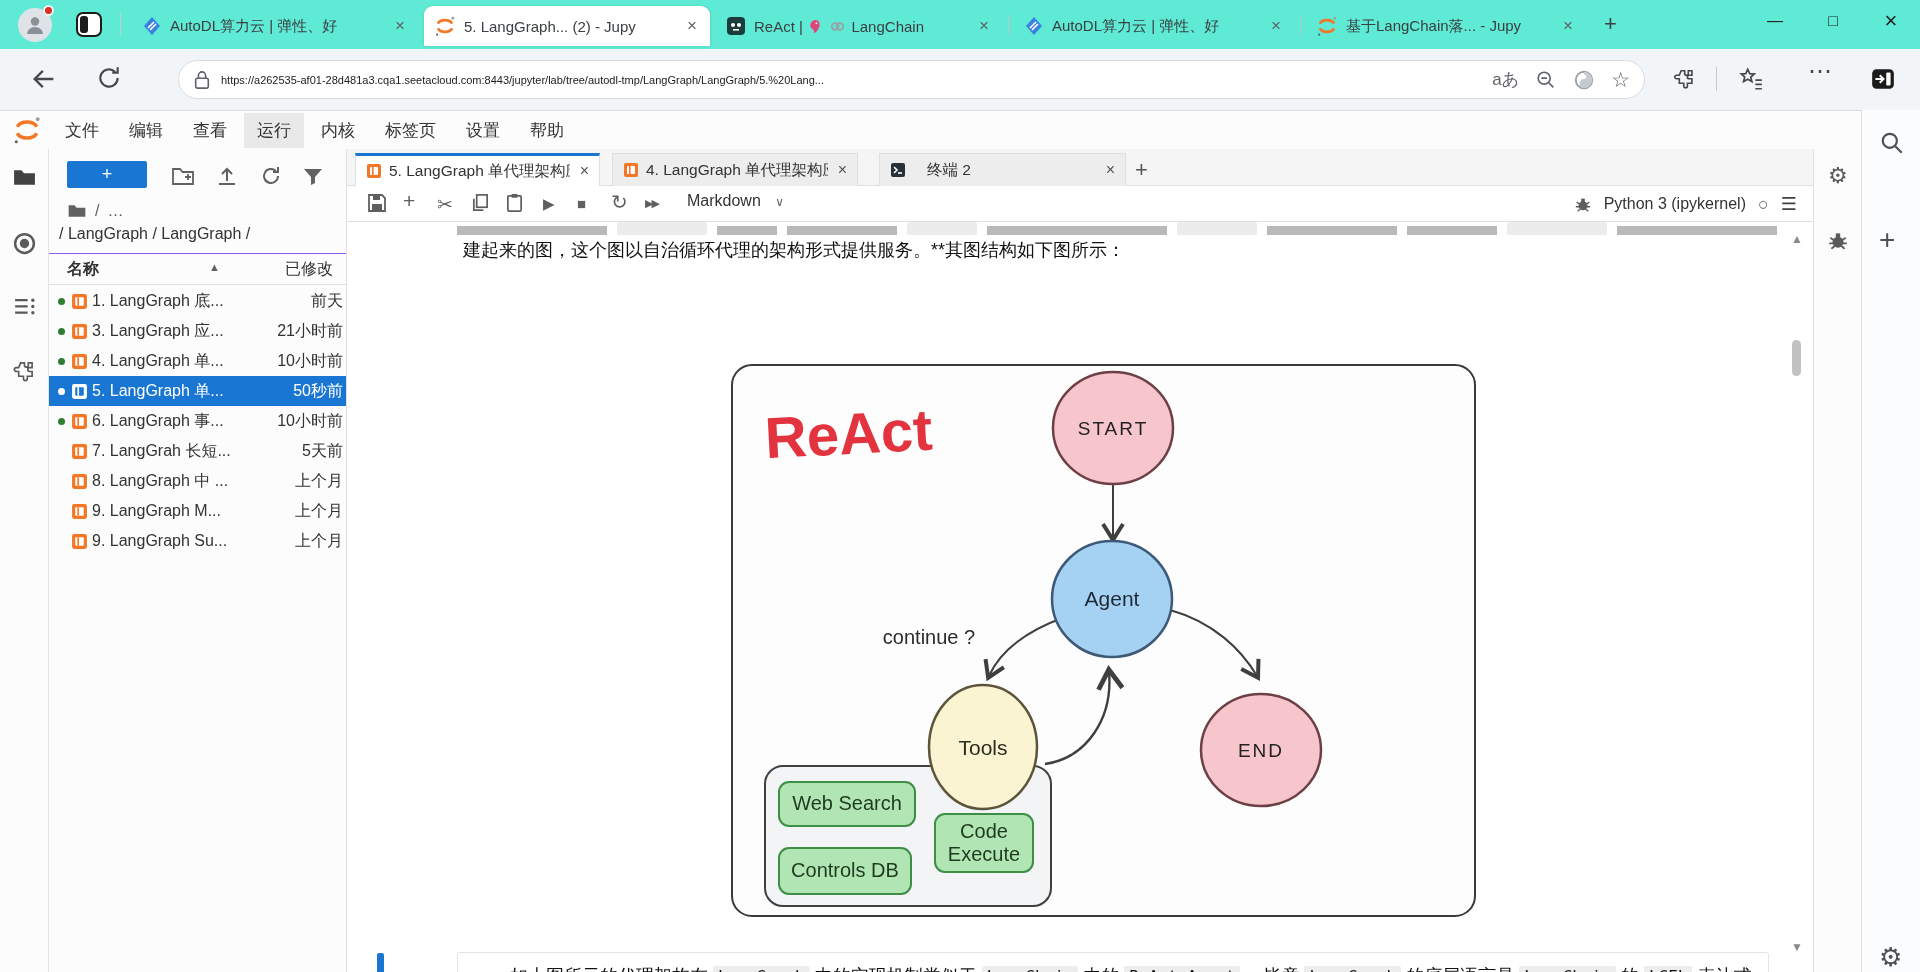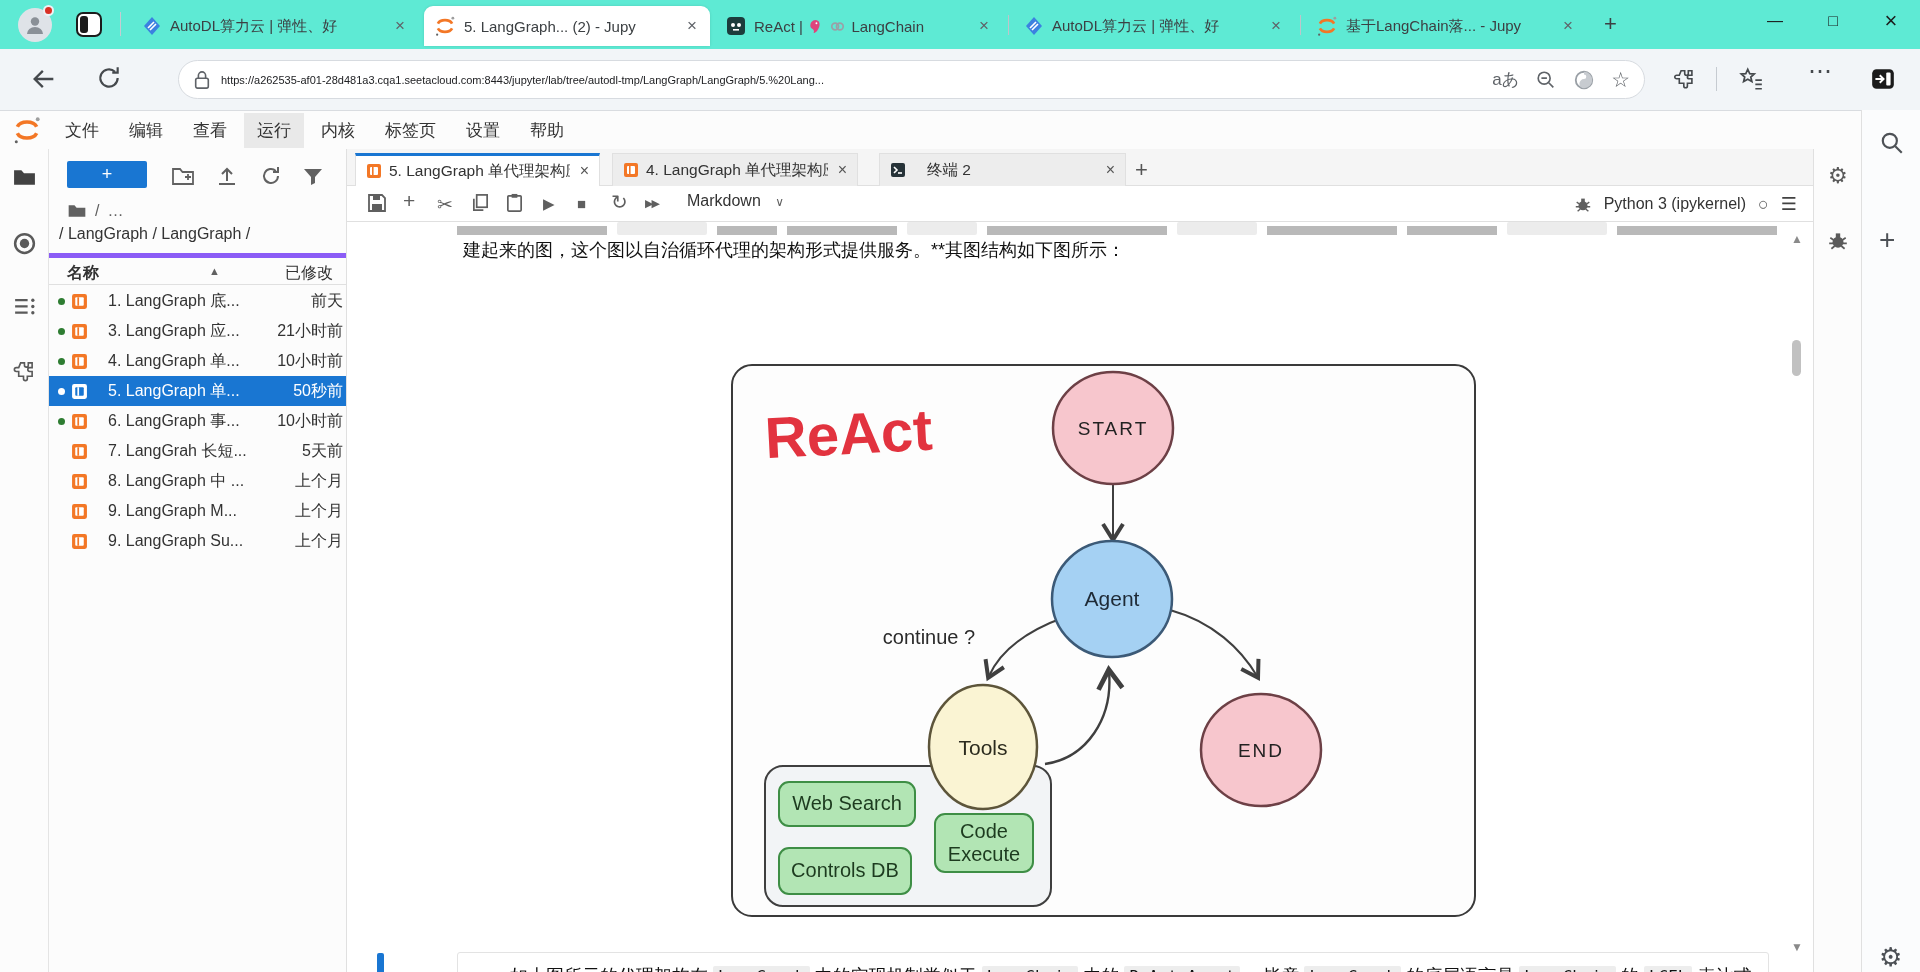--- a/index.html
+++ b/index.html
@@ -34,28 +34,28 @@
   .mitem { font-size:17px; color:#333; padding:6px 13px; margin:0 2px; cursor:pointer; }
   .mitem.active { background:#e9e9e9; }
   #jlbody { position:absolute; left:0; top:38px; width:1861px; height:824px; }
   #actbar { position:absolute; left:0; top:0; width:49px; height:100%; background:#fcfcfc; border-right:1px solid #e4e4e4; }
   .actic { position:absolute; left:12px; color:#5a5a5a; }
   #fpanel { position:absolute; left:49px; top:0; width:298px; height:100%; background:#fcfcfc; border-right:1px solid #e0e0e0; }
   #newbtn { position:absolute; left:18px; top:12px; width:80px; height:27px; background:#1976d2; color:#fff; border:none; border-radius:2px; font-size:18px; cursor:pointer; }
   .fpic { position:absolute; top:15px; color:#616161; }
   .crumb1 { position:absolute; left:18px; top:52px; display:flex; align-items:center; gap:8px; color:#616161; font-size:16px; }
   .crumb2 { position:absolute; left:10px; top:76px; font-size:16px; color:#333; }
-  #fhead { position:absolute; left:0; top:104px; width:100%; height:32px; border-top:5px solid #8b5cf6; border-bottom:1px solid #e0e0e0; font-size:16px; color:#333; }
+  #fhead { position:absolute; left:0; top:104px; width:100%; height:32px; border-top:1px solid #8b5cf6; border-bottom:1px solid #e0e0e0; font-size:16px; color:#333; }
   #frows { position:absolute; left:0; top:137px; width:100%; }
   .frow { position:relative; height:30px; display:flex; align-items:center; font-size:16px; color:#333; cursor:pointer; }
   .frow.sel { background:#1976d2; color:#fff; }
   .dot { width:7px; height:7px; border-radius:50%; margin:0 6px 0 9px; flex:none; }
   .dot.on { background:#2e7d32; }
   .frow.sel .dot.on { background:#fff; }
-  .fname { margin-left:20px; white-space:nowrap; overflow:hidden; flex:1; }
+  .fname { margin-left:4px; white-space:nowrap; overflow:hidden; flex:1; }
   .ftime { margin-right:3px; text-align:right; white-space:nowrap; }
   #main { position:absolute; left:347px; top:0; width:1466px; height:100%; background:#fff; }
   #doctabs { position:absolute; left:0; top:0; width:100%; height:37px; background:#f5f5f5; border-bottom:1px solid #e0e0e0; }
   .dtab { position:absolute; top:4px; height:33px; display:flex; align-items:center; padding:0 10px; font-size:15.5px; color:#333; background:#ededed; border:1px solid #e0e0e0; border-bottom:none; cursor:pointer; }
   .dtab.active { background:#fff; border-top:3px solid #1976d2; padding-top:0; }
   .dtab .tclose { margin-left:10px; color:#555; font-size:16px; }
   .dplus { position:absolute; left:788px; top:8px; font-size:22px; color:#555; cursor:pointer; }
   #ntoolbar { position:absolute; left:0; top:37px; width:100%; height:36px; background:#fff; border-bottom:1px solid #e0e0e0; }
   .tbic { position:absolute; top:7px; color:#5f5f5f; font-size:17px; cursor:pointer; }
   #celltype { position:absolute; left:340px; top:6px; font-size:16px; color:#333; cursor:pointer; }

